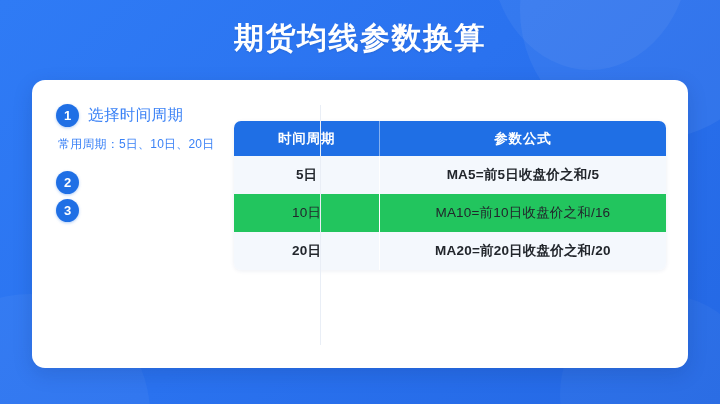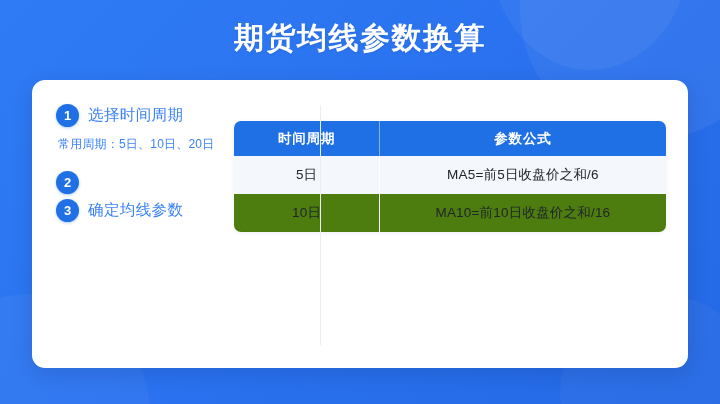--- a/index.html
+++ b/index.html
@@ -176,23 +176,24 @@
     color: #22262c;
     border: none;
     letter-spacing: 0.2px;
   }
   #ma-table td.td-period {
     border-right: 1px solid #ffffff;
     width: 33%;
   }
   #ma-table tbody tr.row-even td {
     background: #f4f8fd;
+    font-weight: bold;
   }
   #ma-table tbody tr.row-odd td {
-    background: #4d7c0f;
+    background: #22c55e;
   }
 </style>
 </head>
 <body>
 
 <div id="poster">
 
   <div class="deco deco-tr"></div>
   <div class="deco deco-tr2"></div>
   <div class="deco deco-bl"></div>
@@ -214,42 +215,45 @@
 
       <div class="step">
         <div class="step-head">
           <div class="badge">2</div>
         </div>
       </div>
 
       <div class="step">
         <div class="step-head">
           <div class="badge">3</div>
-          <div class="step-title">确定均线参数</div>
         </div>
       </div>
 
       <div id="divider"></div>
     </div>
 
     <div id="table-wrap">
       <table id="ma-table">
         <thead>
           <tr>
             <th class="th-period">时间周期</th>
             <th>参数公式</th>
           </tr>
         </thead>
         <tbody>
           <tr class="row-even">
             <td class="td-period">5日</td>
-            <td>MA5=前5日收盘价之和/6</td>
+            <td>MA5=前5日收盘价之和/5</td>
           </tr>
           <tr class="row-odd">
             <td class="td-period">10日</td>
             <td>MA10=前10日收盘价之和/16</td>
           </tr>
+          <tr class="row-even">
+            <td class="td-period">20日</td>
+            <td>MA20=前20日收盘价之和/20</td>
+          </tr>
         </tbody>
       </table>
     </div>
 
   </div>
 </div>
 
 </body></html>

